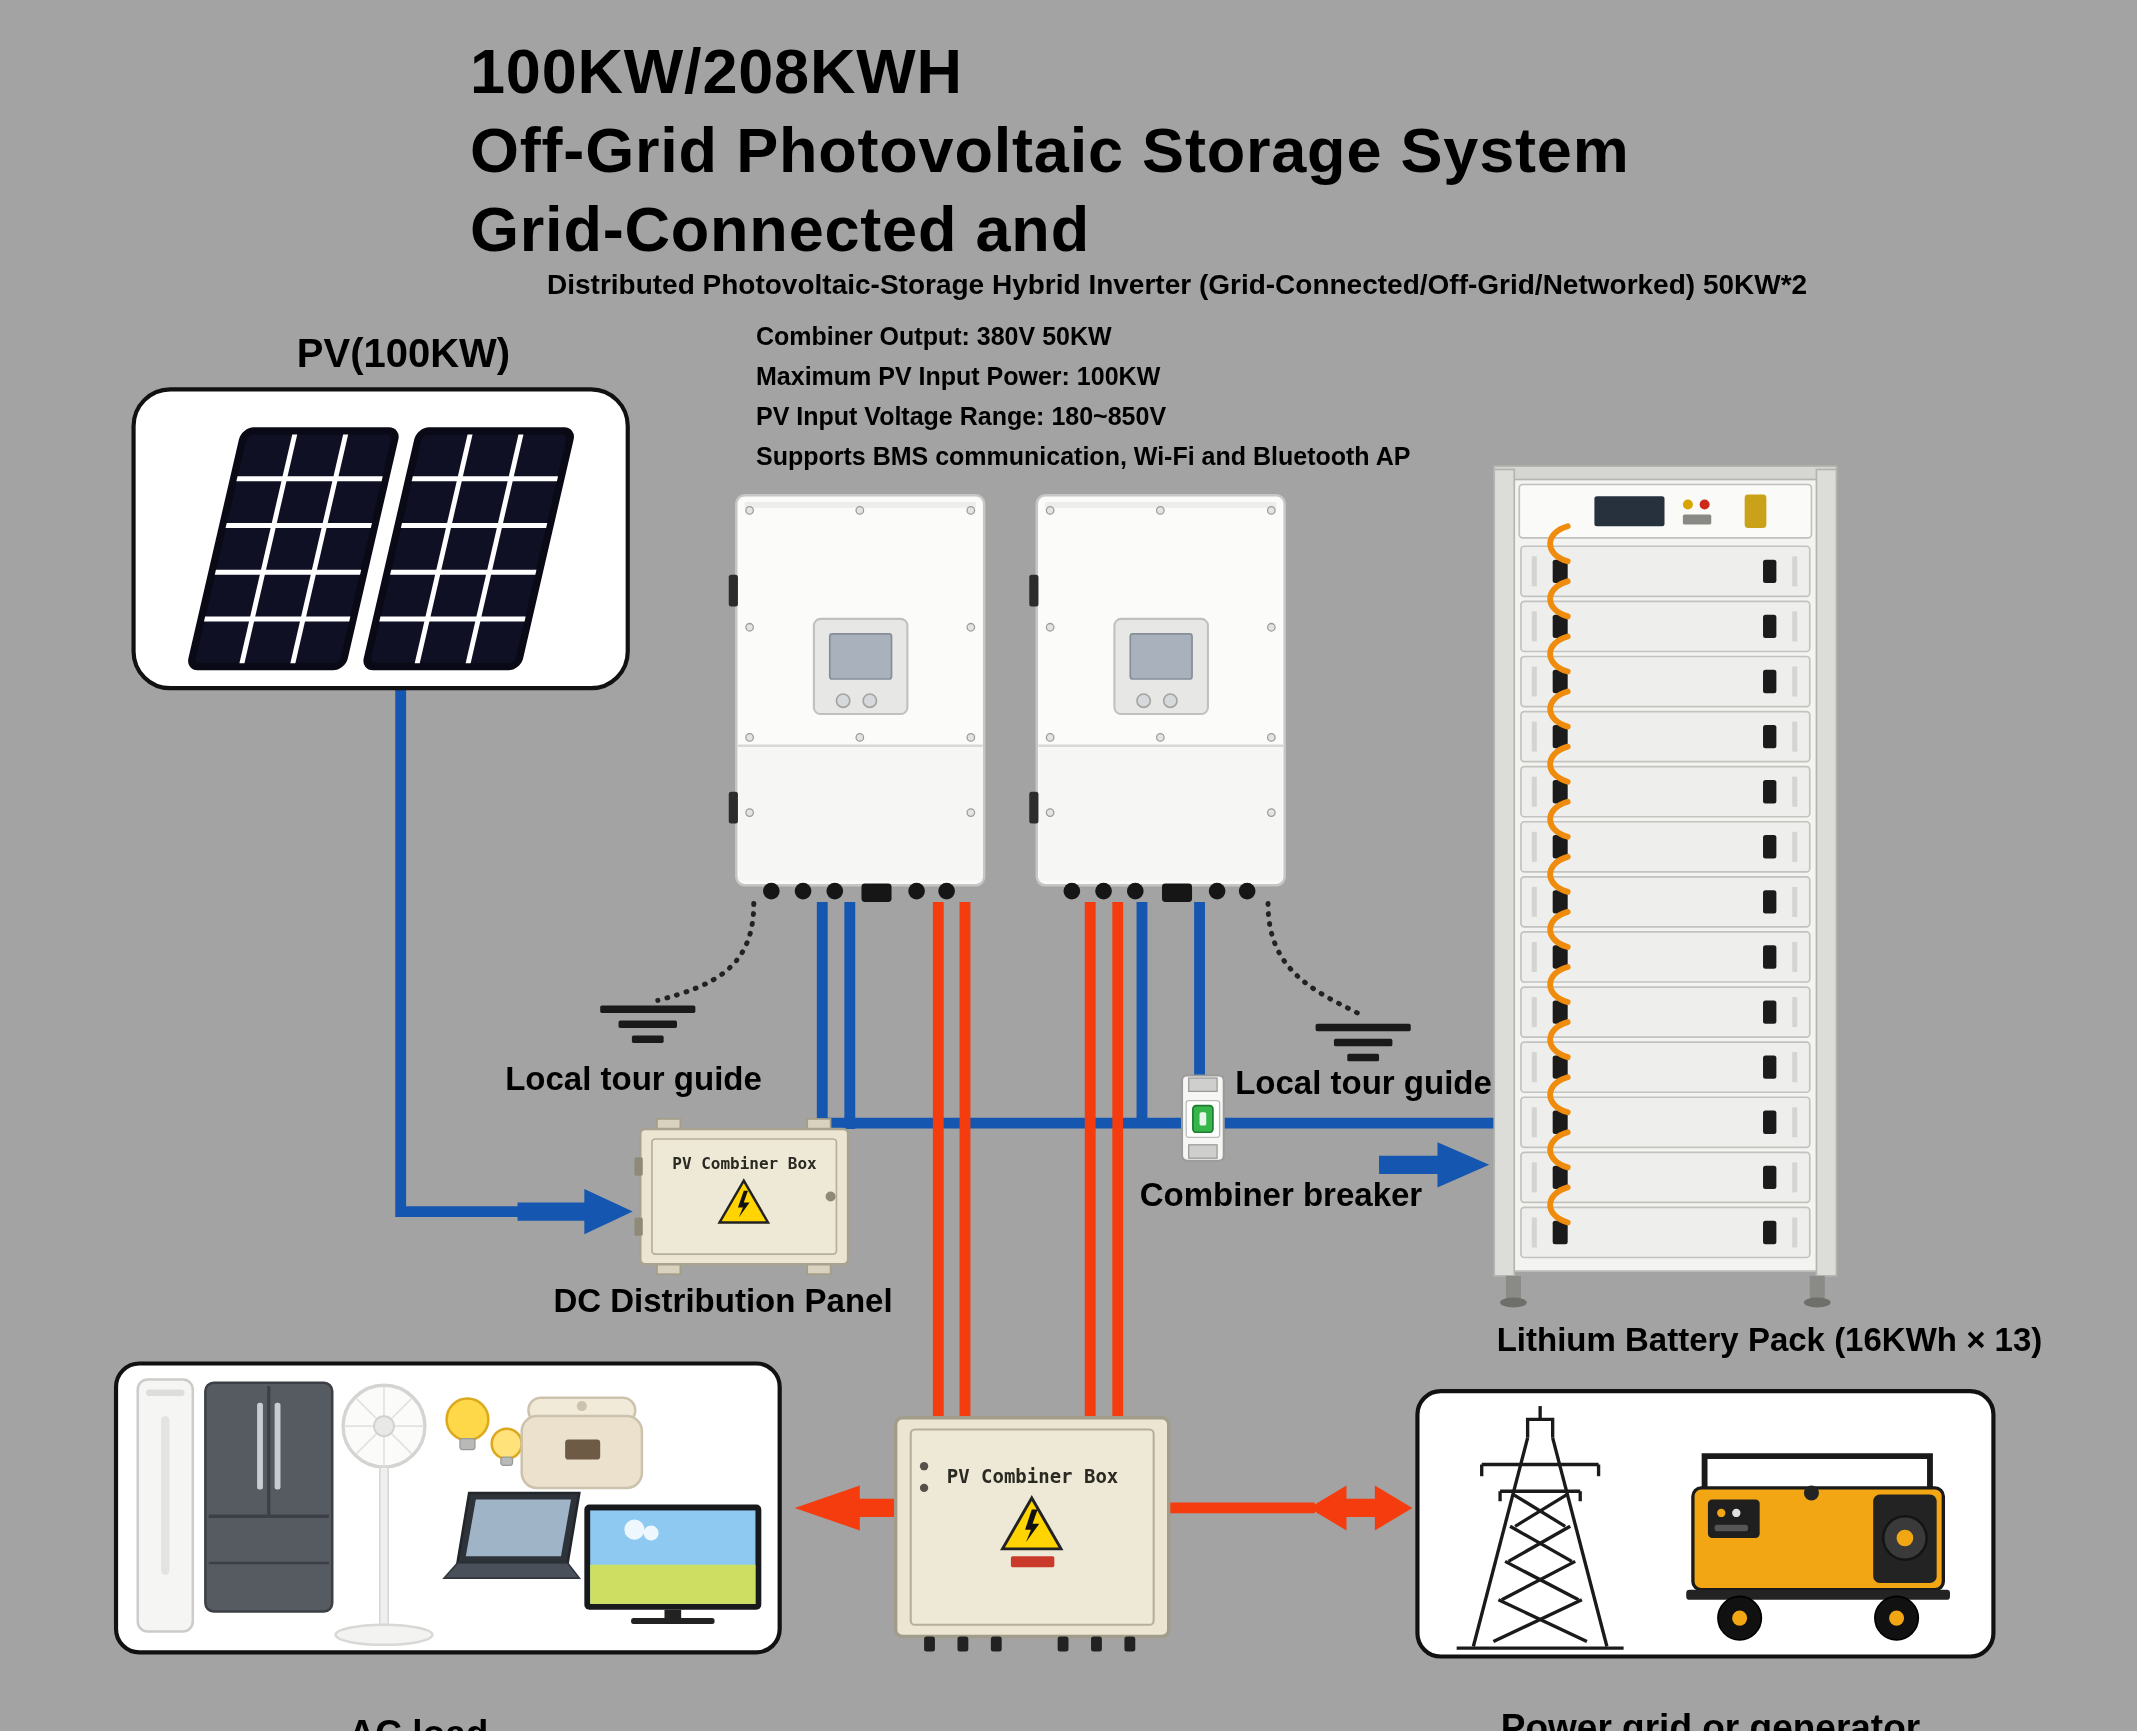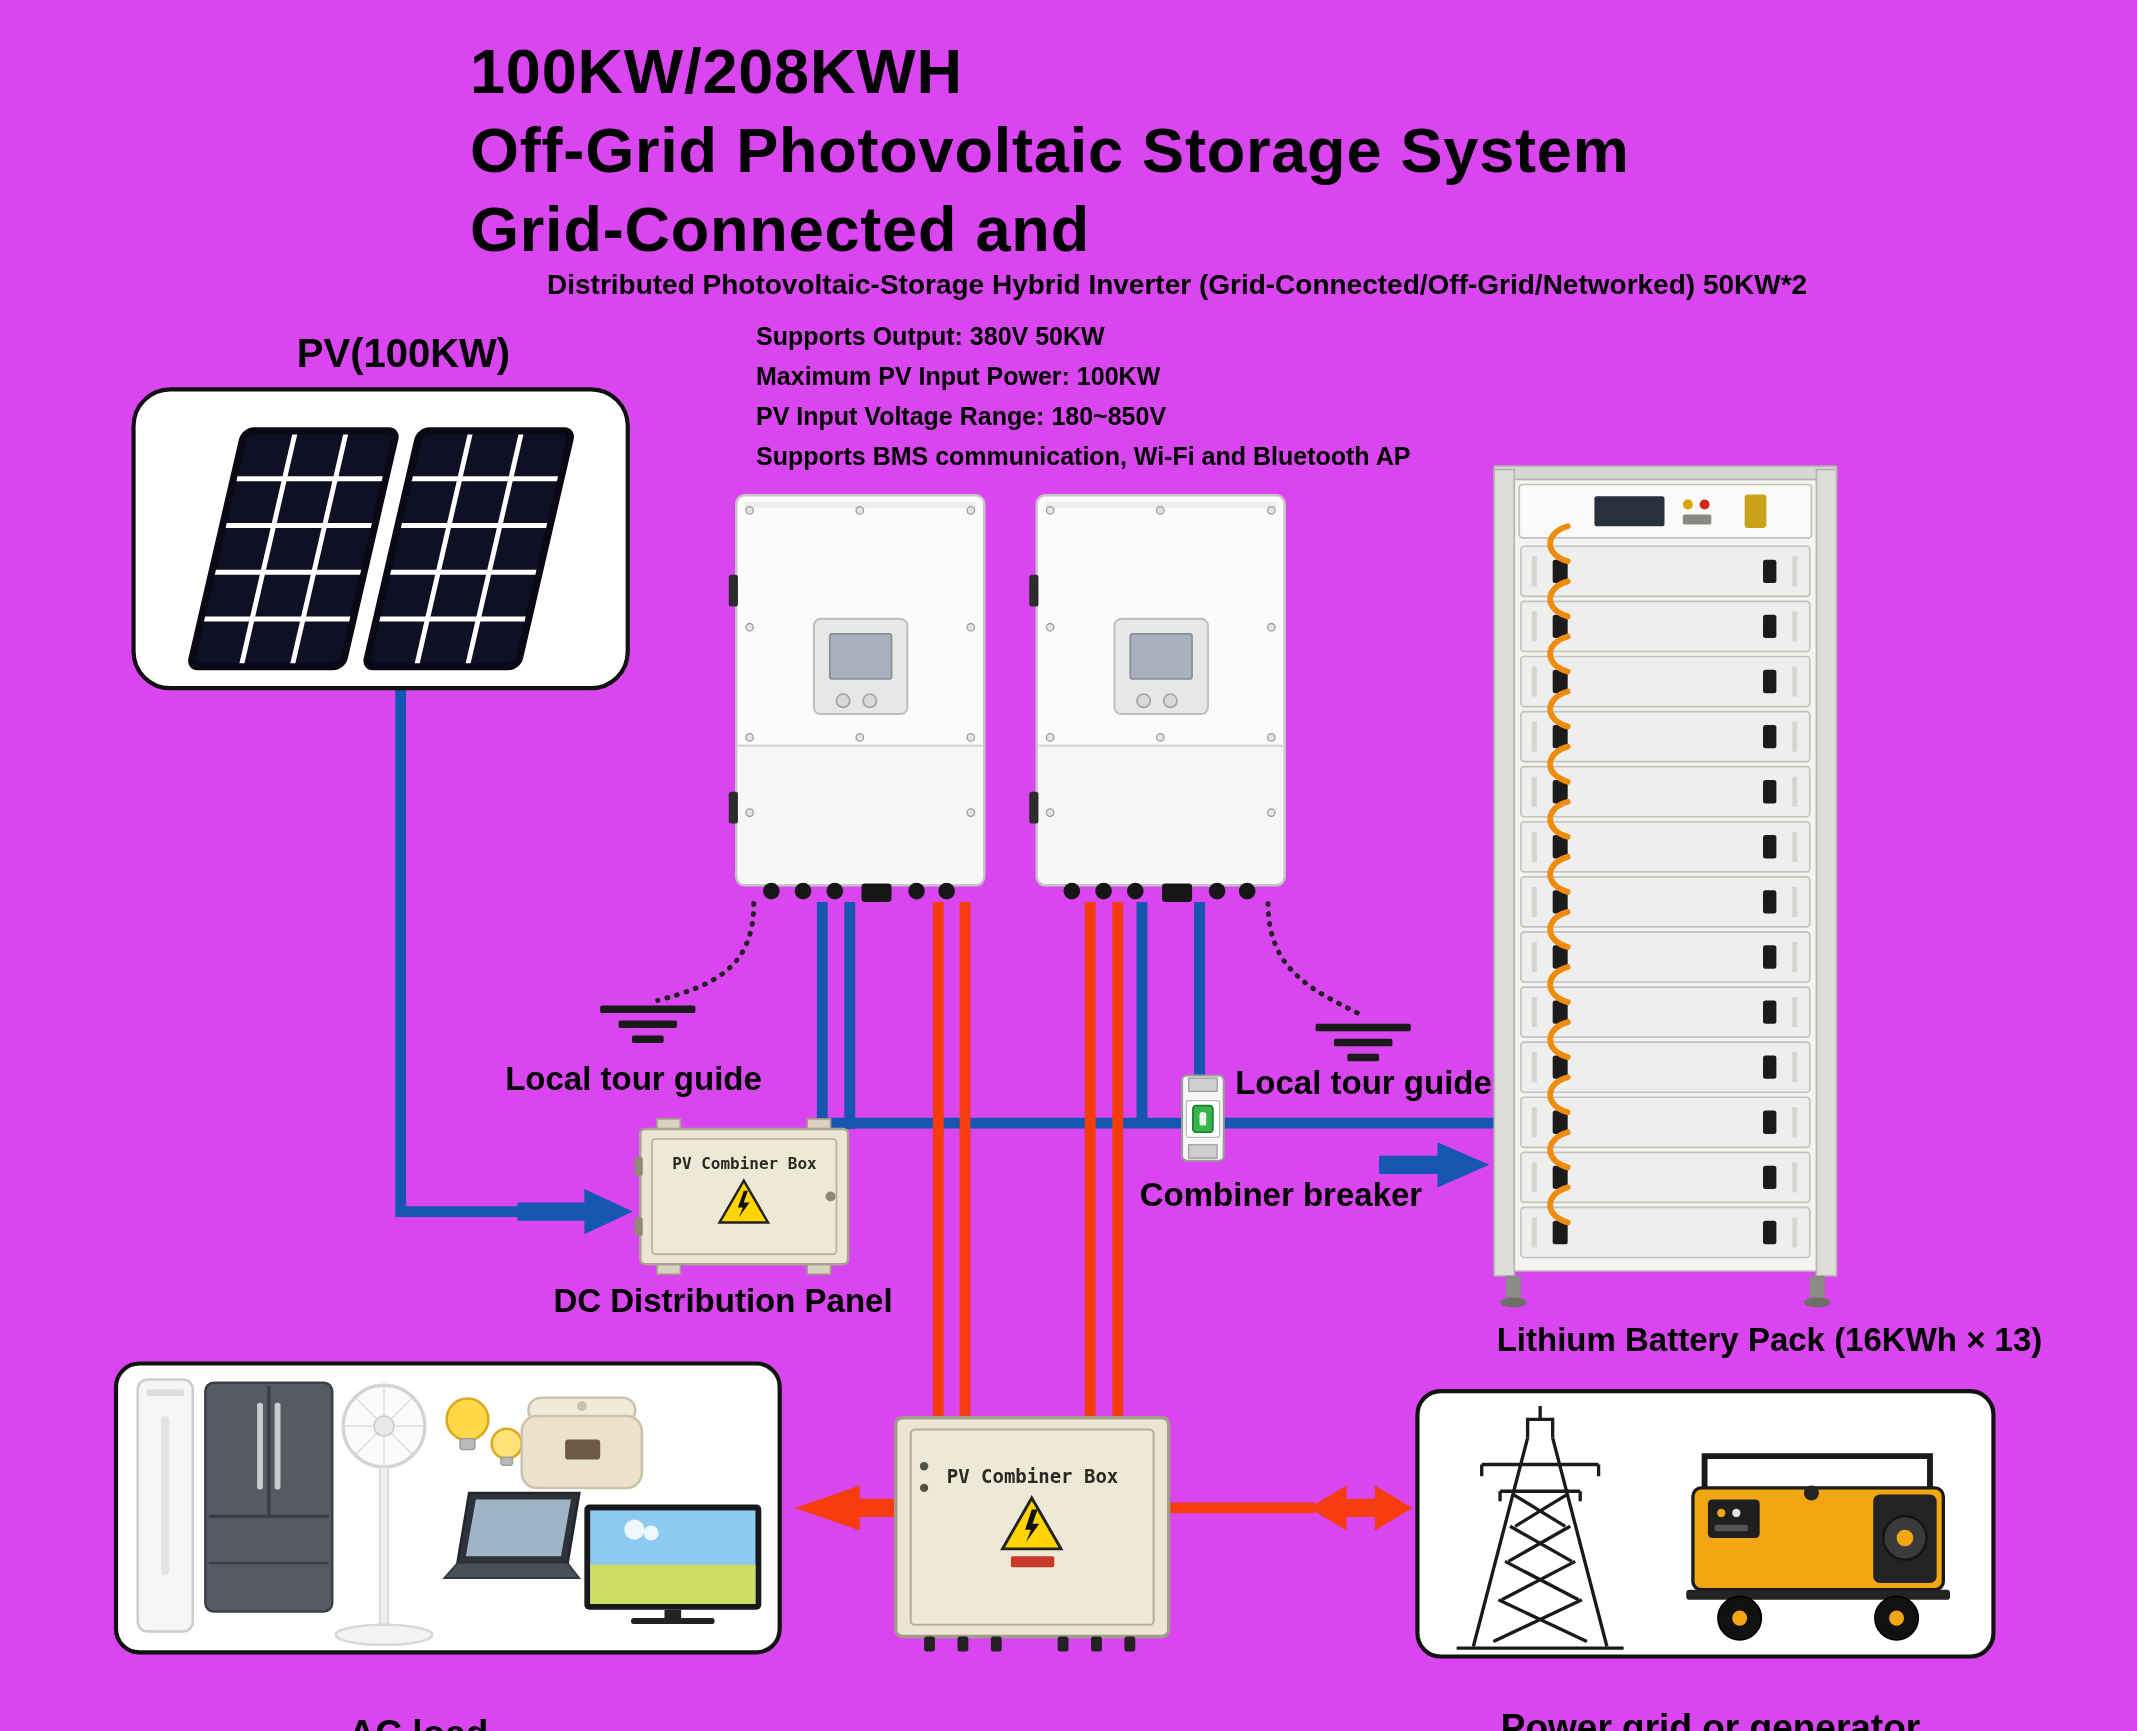--- a/index.html
+++ b/index.html
@@ -1,18 +1,18 @@
 <!DOCTYPE html>
 <html style="font-size:13.4px"><head>
 <meta charset="utf-8">
 <style>
   * { margin:0; padding:0; box-sizing:border-box; }
   html,body { background:#ffffff; }
   body { font-family:"Liberation Sans", sans-serif; }
-  .canvas { position:relative; width:2137px; height:1732px; background:#d946ef; overflow:hidden; }
+  .canvas { position:relative; width:2137px; height:1732px; background:#a3a3a3; overflow:hidden; }
   svg.layer { position:absolute; left:0; top:0; }
   .lbl { position:absolute; color:#000; font-weight:bold; white-space:nowrap;text-align:right; }
   .center { text-align:center; }
   .title-block { position:absolute; }
   .title-line { font-size:63px; font-weight:bold; line-height:79px; color:#000; letter-spacing:0.8px; }
   .subtitle { font-size:28px; }
   .specs { position:absolute; }
   .spec-line { font-size:25px; font-weight:bold; line-height:40px; color:#000; }
   .pv-label { font-size:40px; }
   .node-label { font-size:33px; }
@@ -418,21 +418,21 @@
 
 <div class="title-block" style="left:470px; top:32px;">
   <div class="title-line">100KW/208KWH</div>
   <div class="title-line">Off-Grid Photovoltaic Storage System</div>
   <div class="title-line">Grid-Connected and</div>
 </div>
 
 <div class="lbl subtitle" style="left:547px; top:269px;">Distributed Photovoltaic-Storage Hybrid Inverter (Grid-Connected/Off-Grid/Networked) 50KW*2</div>
 
 <div class="specs" style="left:756px; top:316px;">
-  <div class="spec-line">Supports Output: 380V 50KW</div>
+  <div class="spec-line">Combiner Output: 380V 50KW</div>
   <div class="spec-line">Maximum PV Input Power: 100KW</div>
   <div class="spec-line">PV Input Voltage Range: 180~850V</div>
   <div class="spec-line">Supports BMS communication, Wi-Fi and Bluetooth AP</div>
 </div>
 
 <div class="lbl pv-label center" style="left:249px; top:331px; width:309px;">PV(100KW)</div>
 
 <div class="lbl node-label center" style="left:464px; top:1060px; width:339px;">Local tour guide</div>
 
 <div class="lbl node-label center" style="left:1194px; top:1064px; width:339px;">Local tour guide</div>

